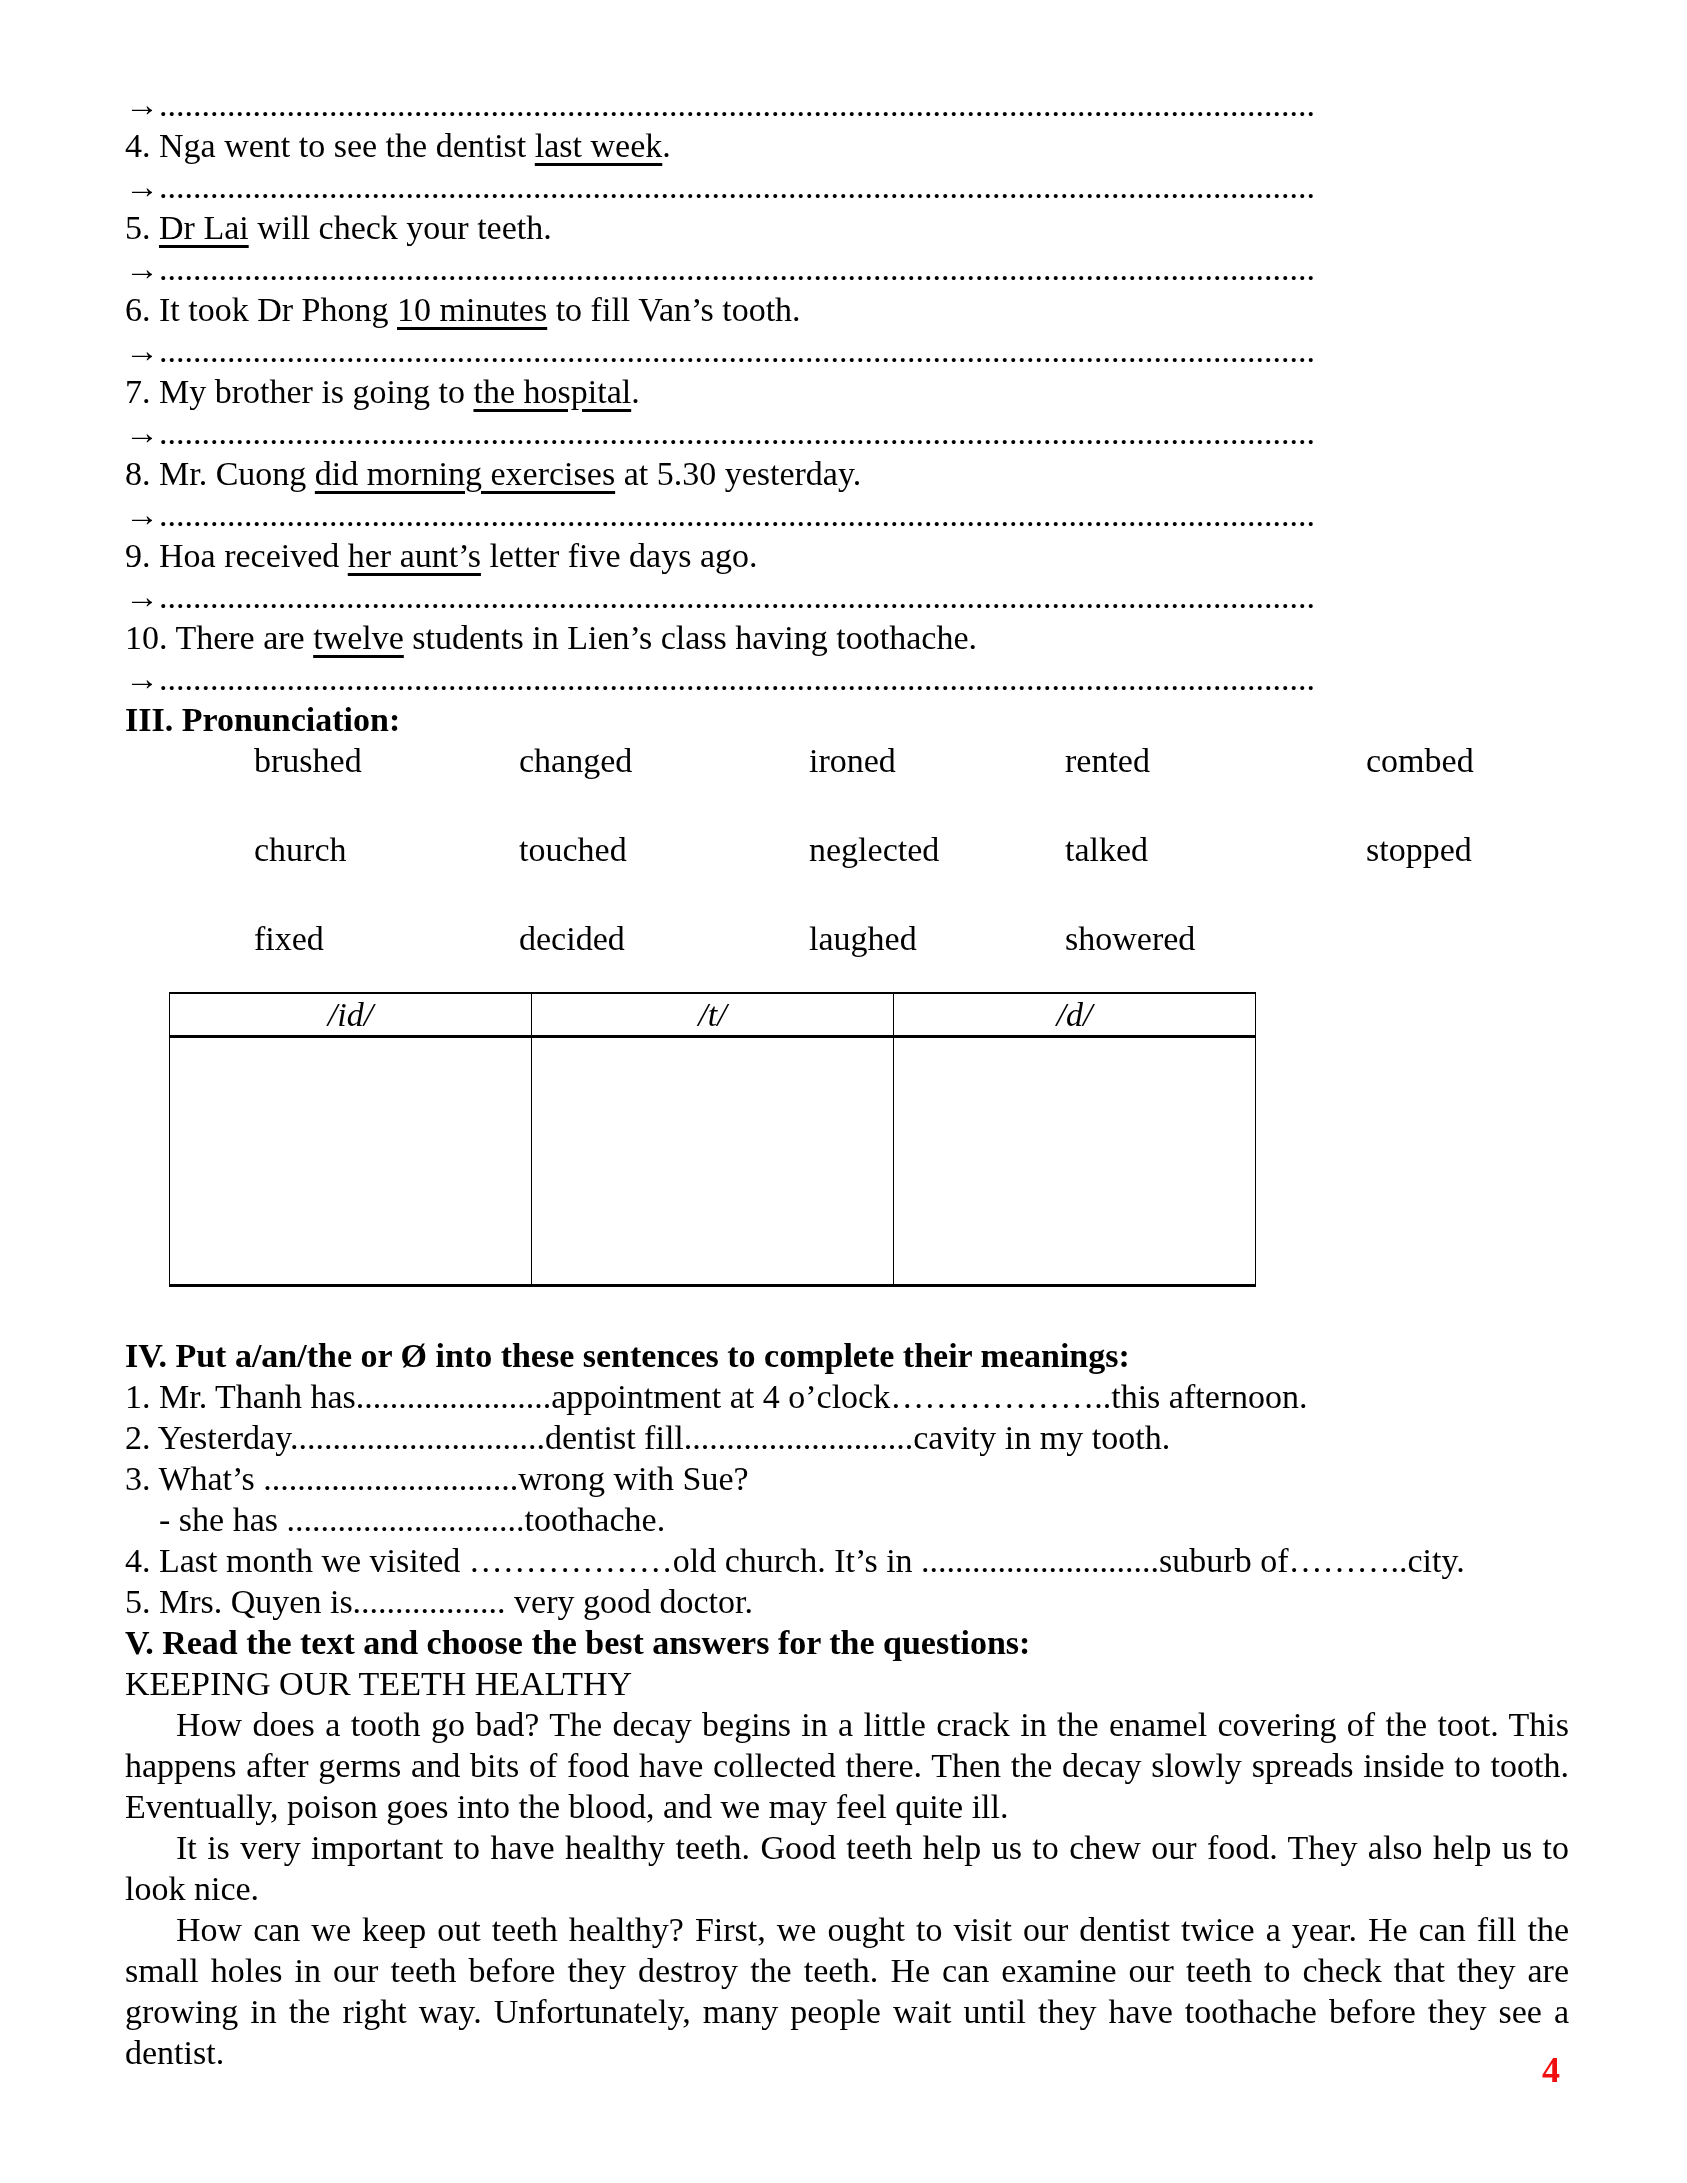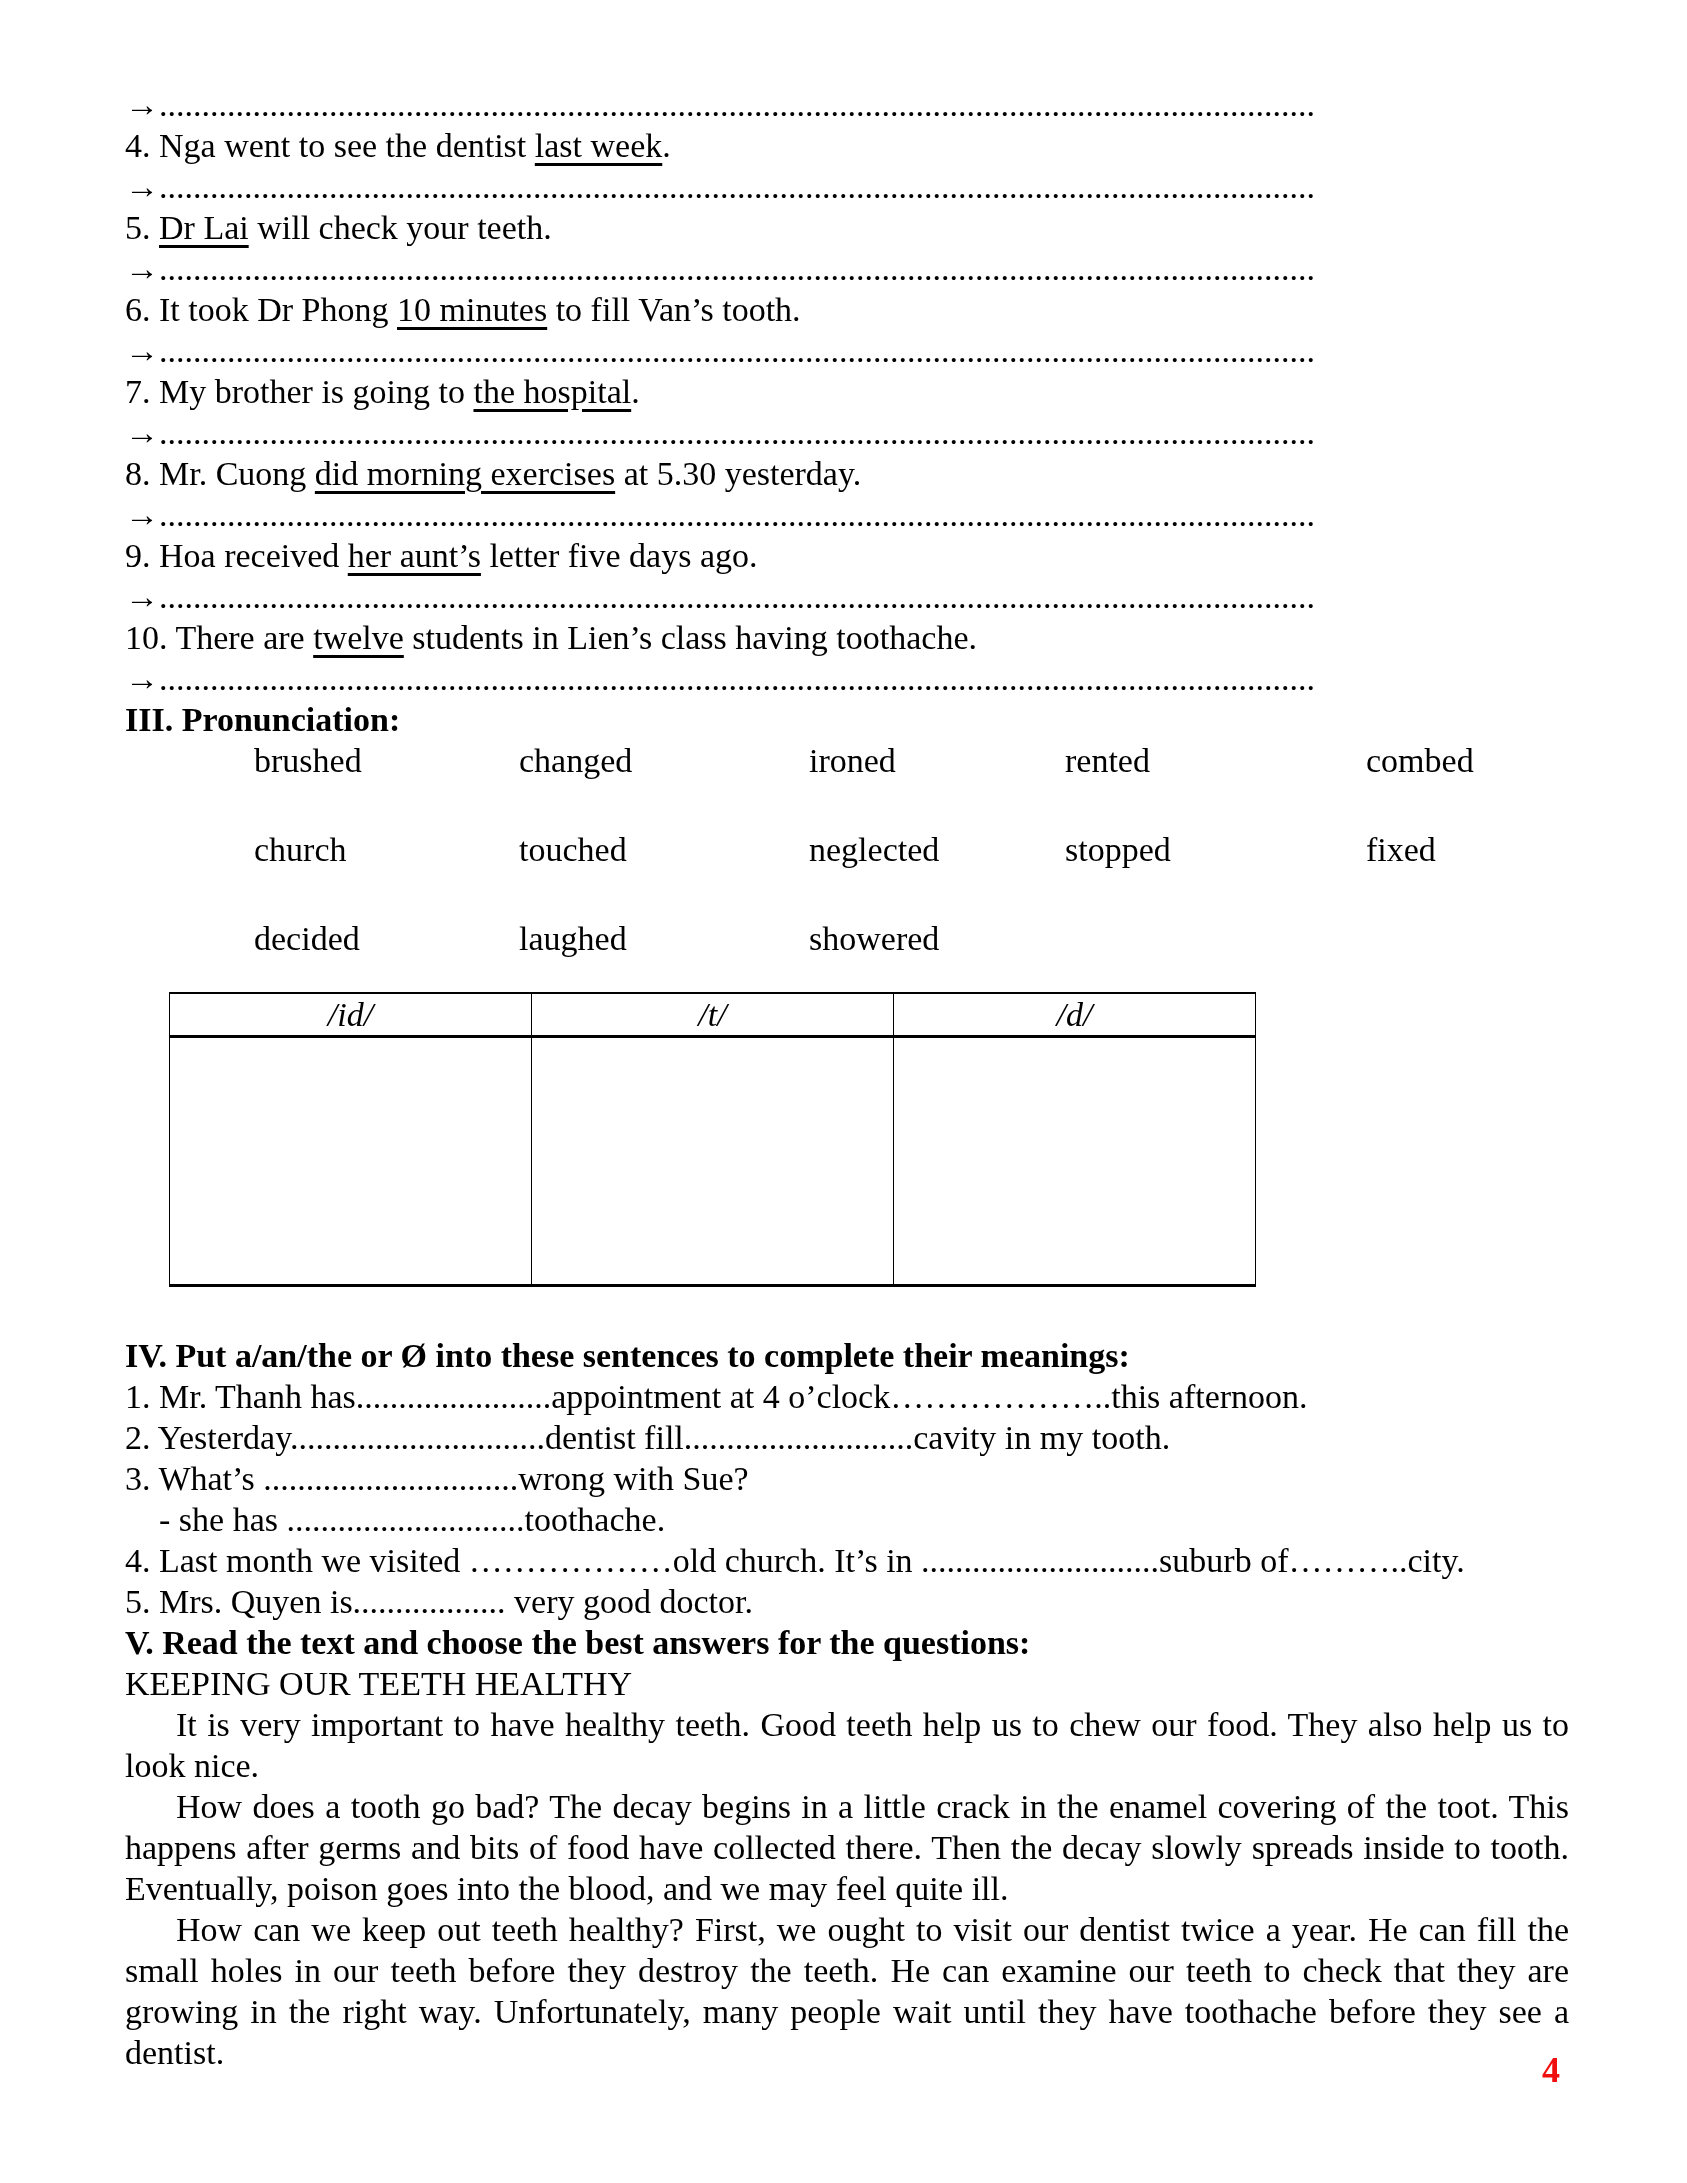--- a/index.html
+++ b/index.html
@@ -62,20 +62,21 @@
 
   <div class="words-grid">
     <span>brushed</span>
       <span>changed</span>
       <span>ironed</span>
       <span>rented</span>
     <span>combed</span>
       <span>church</span>
       <span>touched</span>
       <span>neglected</span>
+      <span>talked</span>
     <span>stopped</span>
       <span>fixed</span>
       <span>decided</span>
       <span>laughed</span>
       <span>showered</span>
   </div>
 
   <table class="ptable">
     <tbody>
         <tr>
@@ -96,20 +97,20 @@
     <div class="line">1. Mr. Thanh has.......................appointment at 4 o’clock………………..this afternoon.</div>
     <div class="line">2. Yesterday..............................dentist fill...........................cavity in my tooth.</div>
     <div class="line">3. What’s ..............................wrong with Sue?</div>
     <div class="line indent1">- she has ............................toothache.</div>
     <div class="line">4. Last month we visited ………………old church. It’s in ............................suburb of………..city.</div>
     <div class="line">5. Mrs. Quyen is.................. very good doctor.</div>
   </div>
 
   <div class="line bold">V. Read the text and choose the best answers for the questions:</div>
   <div class="title-center">KEEPING OUR TEETH HEALTHY</div>
+  <div class="para">How does a tooth go bad? The decay begins in a little crack in the enamel covering of the toot. This happens after germs and bits of food have collected there. Then the decay slowly spreads inside to tooth. Eventually, poison goes into the blood, and we may feel quite ill.</div>
   <div class="para">It is very important to have healthy teeth. Good teeth help us to chew our food. They also help us to look nice.</div>
-  <div class="para">How does a tooth go bad? The decay begins in a little crack in the enamel covering of the toot. This happens after germs and bits of food have collected there. Then the decay slowly spreads inside to tooth. Eventually, poison goes into the blood, and we may feel quite ill.</div>
   <div class="para">How can we keep out teeth healthy? First, we ought to visit our dentist twice a year. He can fill the small holes in our teeth before they destroy the teeth. He can examine our teeth to check that they are growing in the right way. Unfortunately, many people wait until they have toothache before they see a dentist.</div>
 
 </div>
 
 <div class="pagenum">4</div>
 
 
 </body></html>

